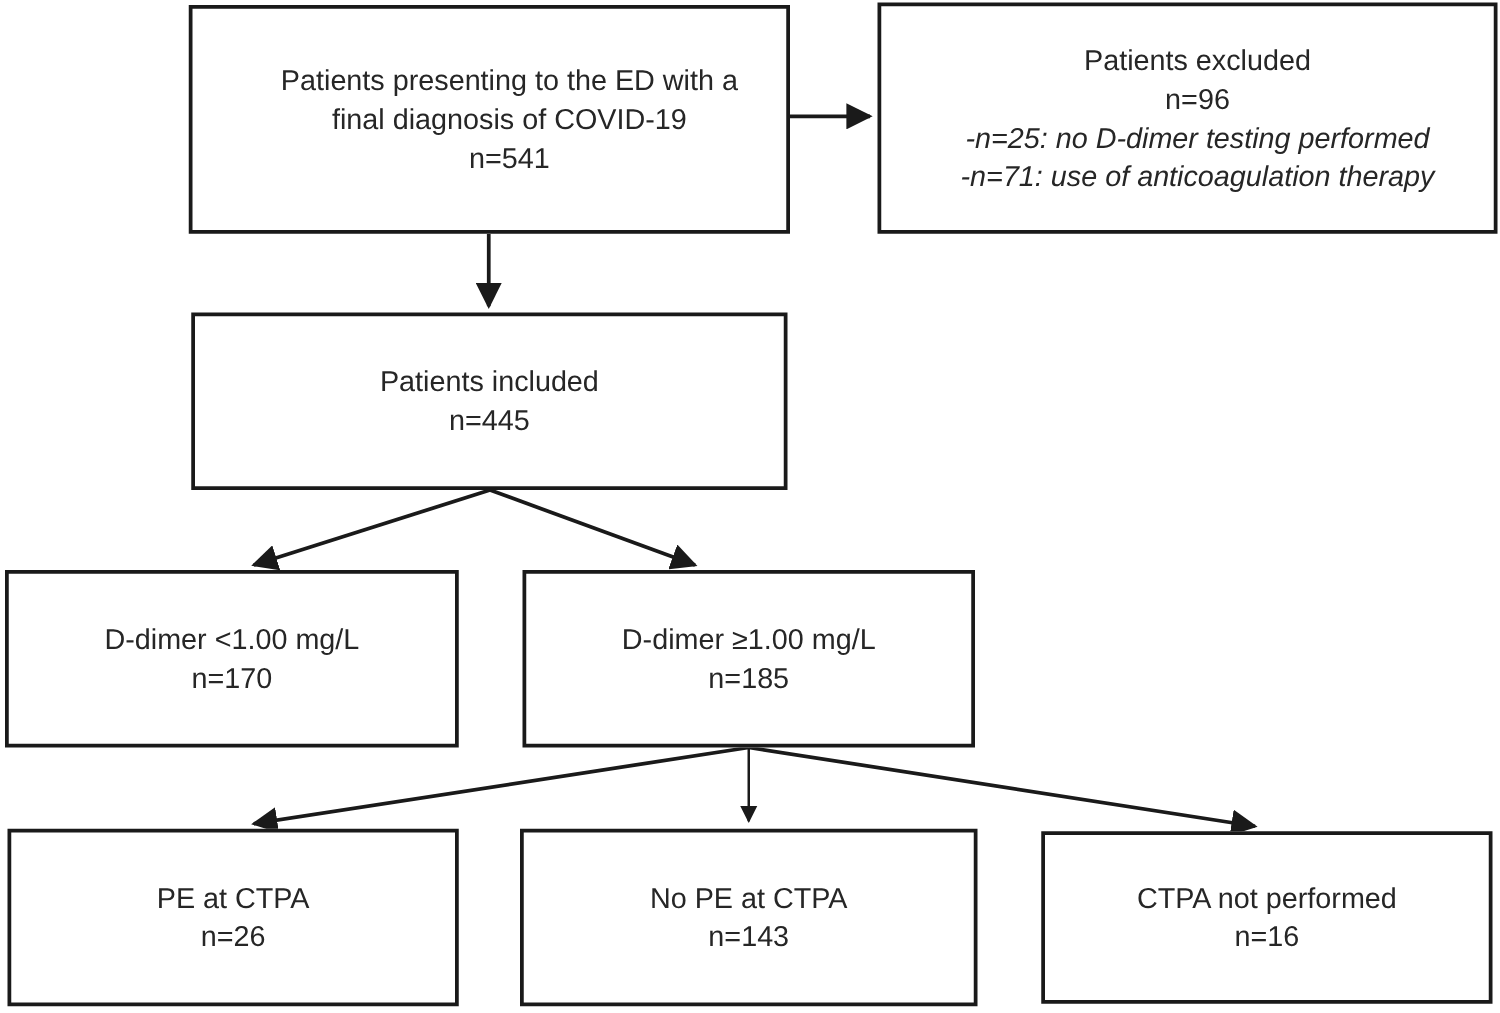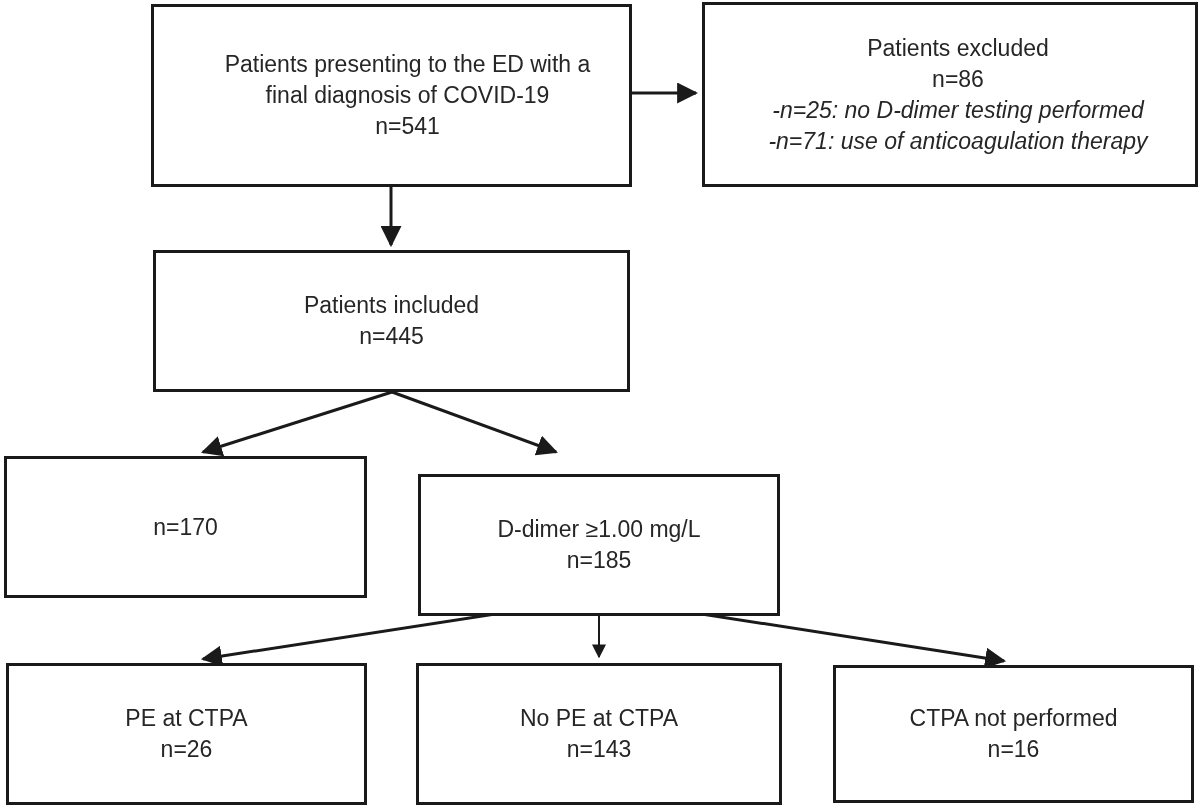--- a/index.html
+++ b/index.html
@@ -65,35 +65,36 @@
   </svg>
 
   <div class="box" style="left:151px; top:4px; width:481px; height:183px;padding-left:32px;">
     <div class="line">Patients presenting to the ED with a</div>
     <div class="line">final diagnosis of COVID-19</div>
     <div class="line">n=541</div>
   </div>
 
   <div class="box" style="left:702px; top:2px; width:496px; height:185px;padding-left:16px;">
     <div class="line">Patients excluded</div>
-    <div class="line">n=86</div>
+    <div class="line">n=96</div>
     <div class="line italic">-n=25: no D-dimer testing performed</div>
     <div class="line italic">-n=71: use of anticoagulation therapy</div>
   </div>
 
   <div class="box" style="left:153px; top:250px; width:477px; height:142px;">
     <div class="line">Patients included</div>
     <div class="line">n=445</div>
   </div>
 
   <div class="box" style="left:4px; top:456px; width:363px; height:142px;">
+    <div class="line">D-dimer &lt;1.00 mg/L</div>
     <div class="line">n=170</div>
   </div>
 
-  <div class="box" style="left:418px; top:456px; width:362px; height:142px;margin-top:18px;">
+  <div class="box" style="left:418px; top:456px; width:362px; height:142px;">
     <div class="line">D-dimer ≥1.00 mg/L</div>
     <div class="line">n=185</div>
   </div>
 
   <div class="box" style="left:6px; top:663px; width:361px; height:142px;">
     <div class="line">PE at CTPA</div>
     <div class="line">n=26</div>
   </div>
 
   <div class="box" style="left:416px; top:663px; width:366px; height:142px;">

